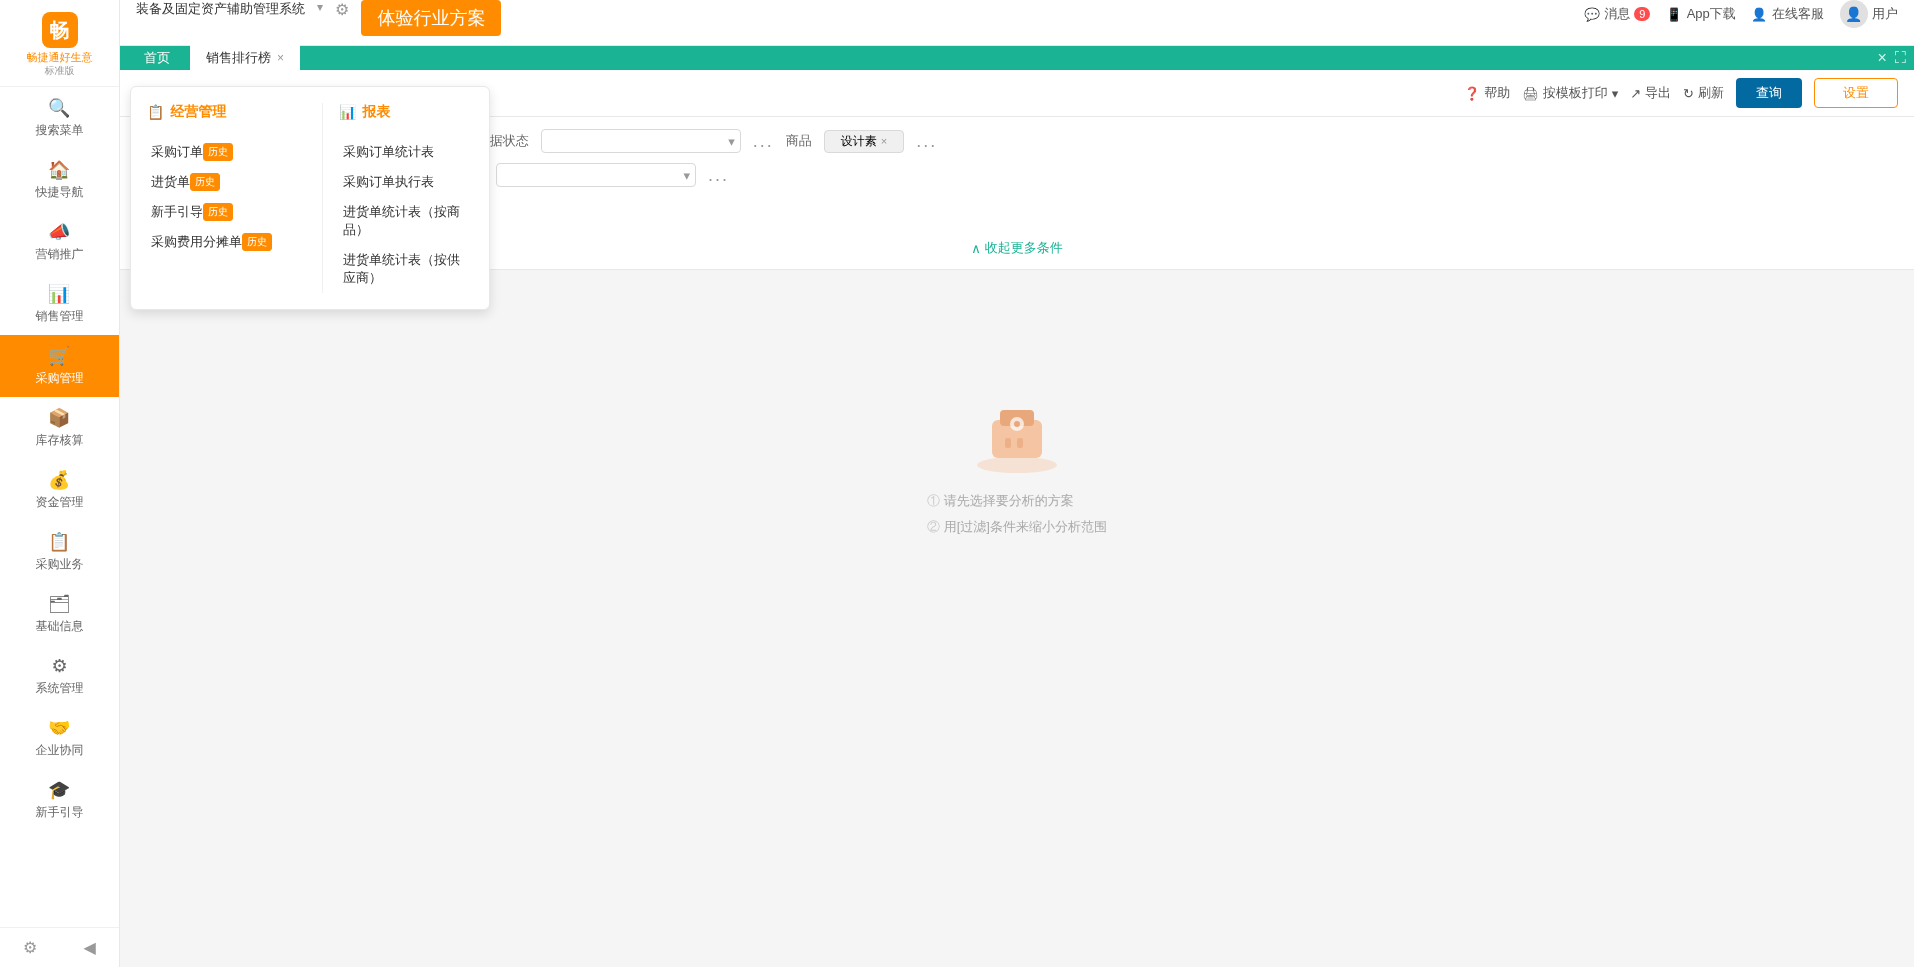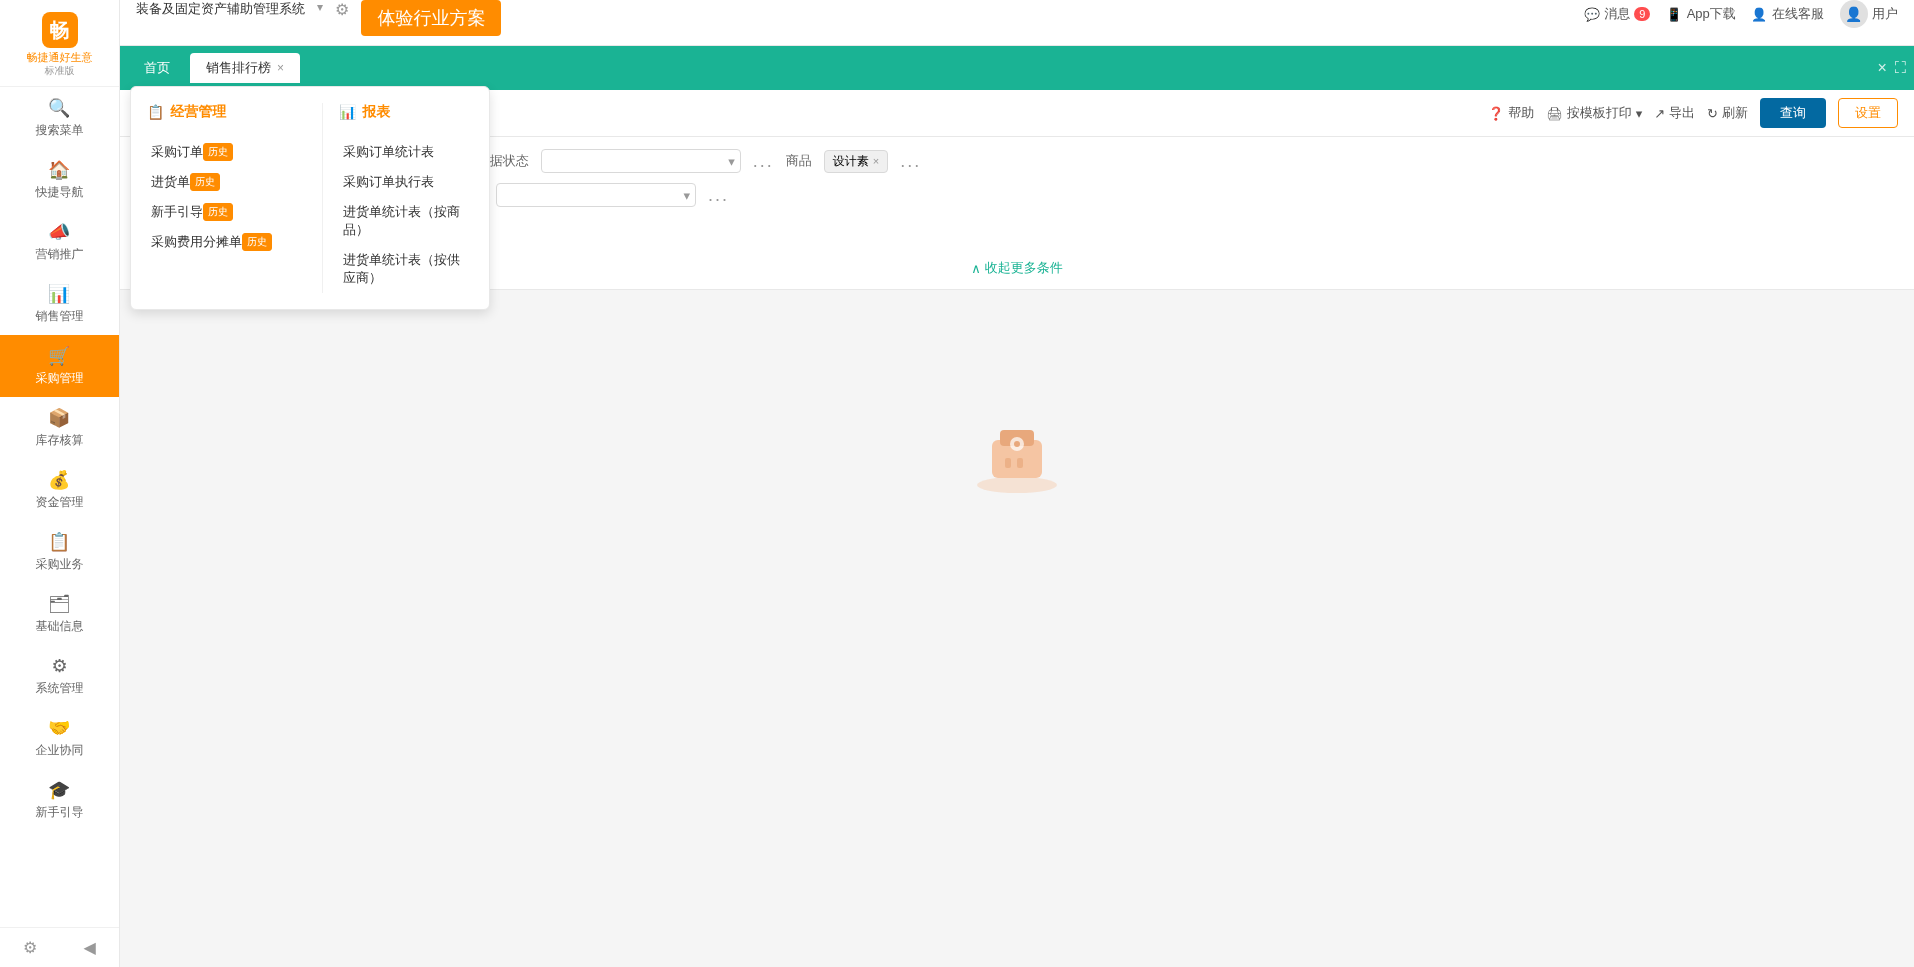--- a/index.html
+++ b/index.html
@@ -32,21 +32,21 @@
     .top-header-title { font-size: 13px; color: #333; }
     .top-header-chevron { color: #999; font-size: 12px; }
     .top-header-settings { color: #999; font-size: 16px; cursor: pointer; }
     .top-header-btn { background: #ff8c00; color: white; border: none; padding: 6px 16px; border-radius: 4px; cursor: pointer; font-size: 18px; }
     .top-header-right { margin-left: auto; display: flex; align-items: center; gap: 16px; color: #555; font-size: 13px; }
     .top-header-right-item { display: flex; align-items: center; gap: 4px; cursor: pointer; }
     .badge { background: #ff4d4f; color: white; border-radius: 10px; font-size: 11px; padding: 1px 5px; }
     .user-avatar { width: 28px; height: 28px; border-radius: 50%; background: #e0e0e0; display: flex; align-items: center; justify-content: center; color: #999; font-size: 14px; }
 
     
-    .tab-bar { height: 44px; background: #1ab394; display: flex; align-items: center; padding: 0 8px; gap: 4px; }
+    .tab-bar { height: 24px; background: #1ab394; display: flex; align-items: center; padding: 0 8px; gap: 4px; }
     .tab-item { padding: 6px 16px; border-radius: 4px 4px 0 0; cursor: pointer; font-size: 13px; color: white; display: flex; align-items: center; gap: 6px; }
     .tab-item.home { background: transparent; }
     .tab-item.active { background: white; color: #333; }
     .tab-close { font-size: 12px; color: #999; cursor: pointer; }
     .tab-bar-right { margin-left: auto; display: flex; gap: 8px; }
     .tab-bar-icon { color: rgba(255,255,255,0.8); font-size: 16px; cursor: pointer; }
 
     
     .content-area { flex: 1; overflow: hidden; background: #f5f5f5; position: relative; }
 
@@ -54,25 +54,25 @@
     .filter-bar { background: white; padding: 12px 16px; border-bottom: 1px solid #e8e8e8; }
     .filter-row { display: flex; align-items: center; gap: 12px; margin-bottom: 10px; flex-wrap: wrap; }
     .filter-row:last-child { margin-bottom: 0; }
     .filter-label { color: #666; font-size: 13px; white-space: nowrap; }
     .filter-date-range { display: flex; align-items: center; gap: 4px; border: 1px solid #d9d9d9; border-radius: 4px; padding: 4px 8px; background: white; font-size: 12px; color: #333; min-width: 180px; }
     .filter-date-options { display: flex; gap: 4px; }
     .filter-date-opt { color: #1ab394; cursor: pointer; font-size: 12px; }
     .filter-select { border: 1px solid #d9d9d9; border-radius: 4px; padding: 4px 24px 4px 8px; background: white; font-size: 12px; color: #333; min-width: 200px; appearance: none; cursor: pointer; position: relative; }
     .filter-select-wrap { position: relative; display: inline-flex; align-items: center; }
     .filter-select-wrap::after { content: '▾'; position: absolute; right: 6px; color: #999; pointer-events: none; }
-    .filter-tag { display: inline-flex; align-items: center; gap: 4px; background: #f0f0f0; border: 1px solid #d9d9d9; border-radius: 4px; padding: 2px 8px; font-size: 12px; }
+    .filter-tag { display: inline-flex; align-items: center; gap: 4px; background: #f0f0f0; border: 1px solid #d9d9d9; border-radius: 4px; padding: 2px 16px; font-size: 12px; }
     .filter-tag-close { color: #999; cursor: pointer; font-size: 11px; }
     .filter-more { color: #999; font-size: 18px; cursor: pointer; letter-spacing: 2px; }
     .btn-query { background: #0369a1; color: white; border: none; padding: 6px 20px; border-radius: 4px; cursor: pointer; font-size: 13px; }
-    .btn-settings { background: white; color: #ff8c00; border: 1px solid #ff8c00; padding: 5px 16px; border-radius: 4px; cursor: pointer; font-size: 13px; }
+    .btn-settings { background: white; color: #ff8c00; border: 1px solid #ff8c00; padding: 5px 28px; border-radius: 4px; cursor: pointer; font-size: 13px; }
     .filter-toolbar { display: flex; align-items: center; justify-content: flex-end; gap: 12px; padding: 8px 16px; background: white; border-bottom: 1px solid #e8e8e8; }
     .toolbar-btn { display: flex; align-items: center; gap: 4px; color: #555; cursor: pointer; font-size: 13px; }
     .collapse-btn { color: #1ab394; cursor: pointer; font-size: 13px; display: flex; align-items: center; gap: 4px; }
 
     
     .dropdown-menu { position: absolute; top: 86px; left: 130px; background: white; border: 1px solid #e8e8e8; border-radius: 6px; box-shadow: 0 4px 12px rgba(0,0,0,0.12); z-index: 1000; width: 360px; padding: 16px; }
     .dropdown-cols { display: grid; grid-template-columns: 1fr 1fr; gap: 0 24px; }
     .dropdown-col-header { display: flex; align-items: center; gap: 6px; color: #ff8c00; font-size: 14px; font-weight: bold; margin-bottom: 12px; padding-bottom: 4px; }
     .dropdown-item { display: flex; align-items: center; gap: 0; padding: 6px 4px; cursor: pointer; color: #333; font-size: 13px; }
     .history-badge { background: #ff8c00; color: white; font-size: 10px; padding: 1px 4px; border-radius: 3px; border: 1px solid #ff8c00; }
@@ -277,20 +277,28 @@
           <svg width="110" height="90" viewBox="0 0 110 90">
             <ellipse cx="55" cy="75" rx="40" ry="8" fill="#f5c5a3" opacity="0.4"></ellipse>
             <rect x="30" y="30" width="50" height="38" rx="6" fill="#f5c5a3"></rect>
             <rect x="38" y="20" width="34" height="16" rx="4" fill="#e8a87c"></rect>
             <circle cx="55" cy="34" r="7" fill="#fff" opacity="0.7"></circle>
             <circle cx="55" cy="34" r="3" fill="#e8a87c"></circle>
             <rect x="43" y="48" width="6" height="10" rx="2" fill="#e8a87c" opacity="0.7"></rect>
             <rect x="55" y="48" width="6" height="10" rx="2" fill="#e8a87c" opacity="0.7"></rect>
           </svg>
         </div>
+        <div style="color:#aaa; font-size:13px; line-height:2; margin-top:8px; text-align:left;">
+          <div>
+            <span style="color:#ccc;">①</span> <span>请先选择要分析的方案</span>
+          </div>
+          <div>
+            <span style="color:#ccc;">②</span> <span>用[过滤]条件来缩小分析范围</span>
+          </div>
+        </div>
       </div>
     </div>
 
     <div class="dropdown-menu">
       <div class="dropdown-cols">
 
         <div>
           <div class="dropdown-col-header">
             <span>📋</span>
             <span>经营管理</span>

